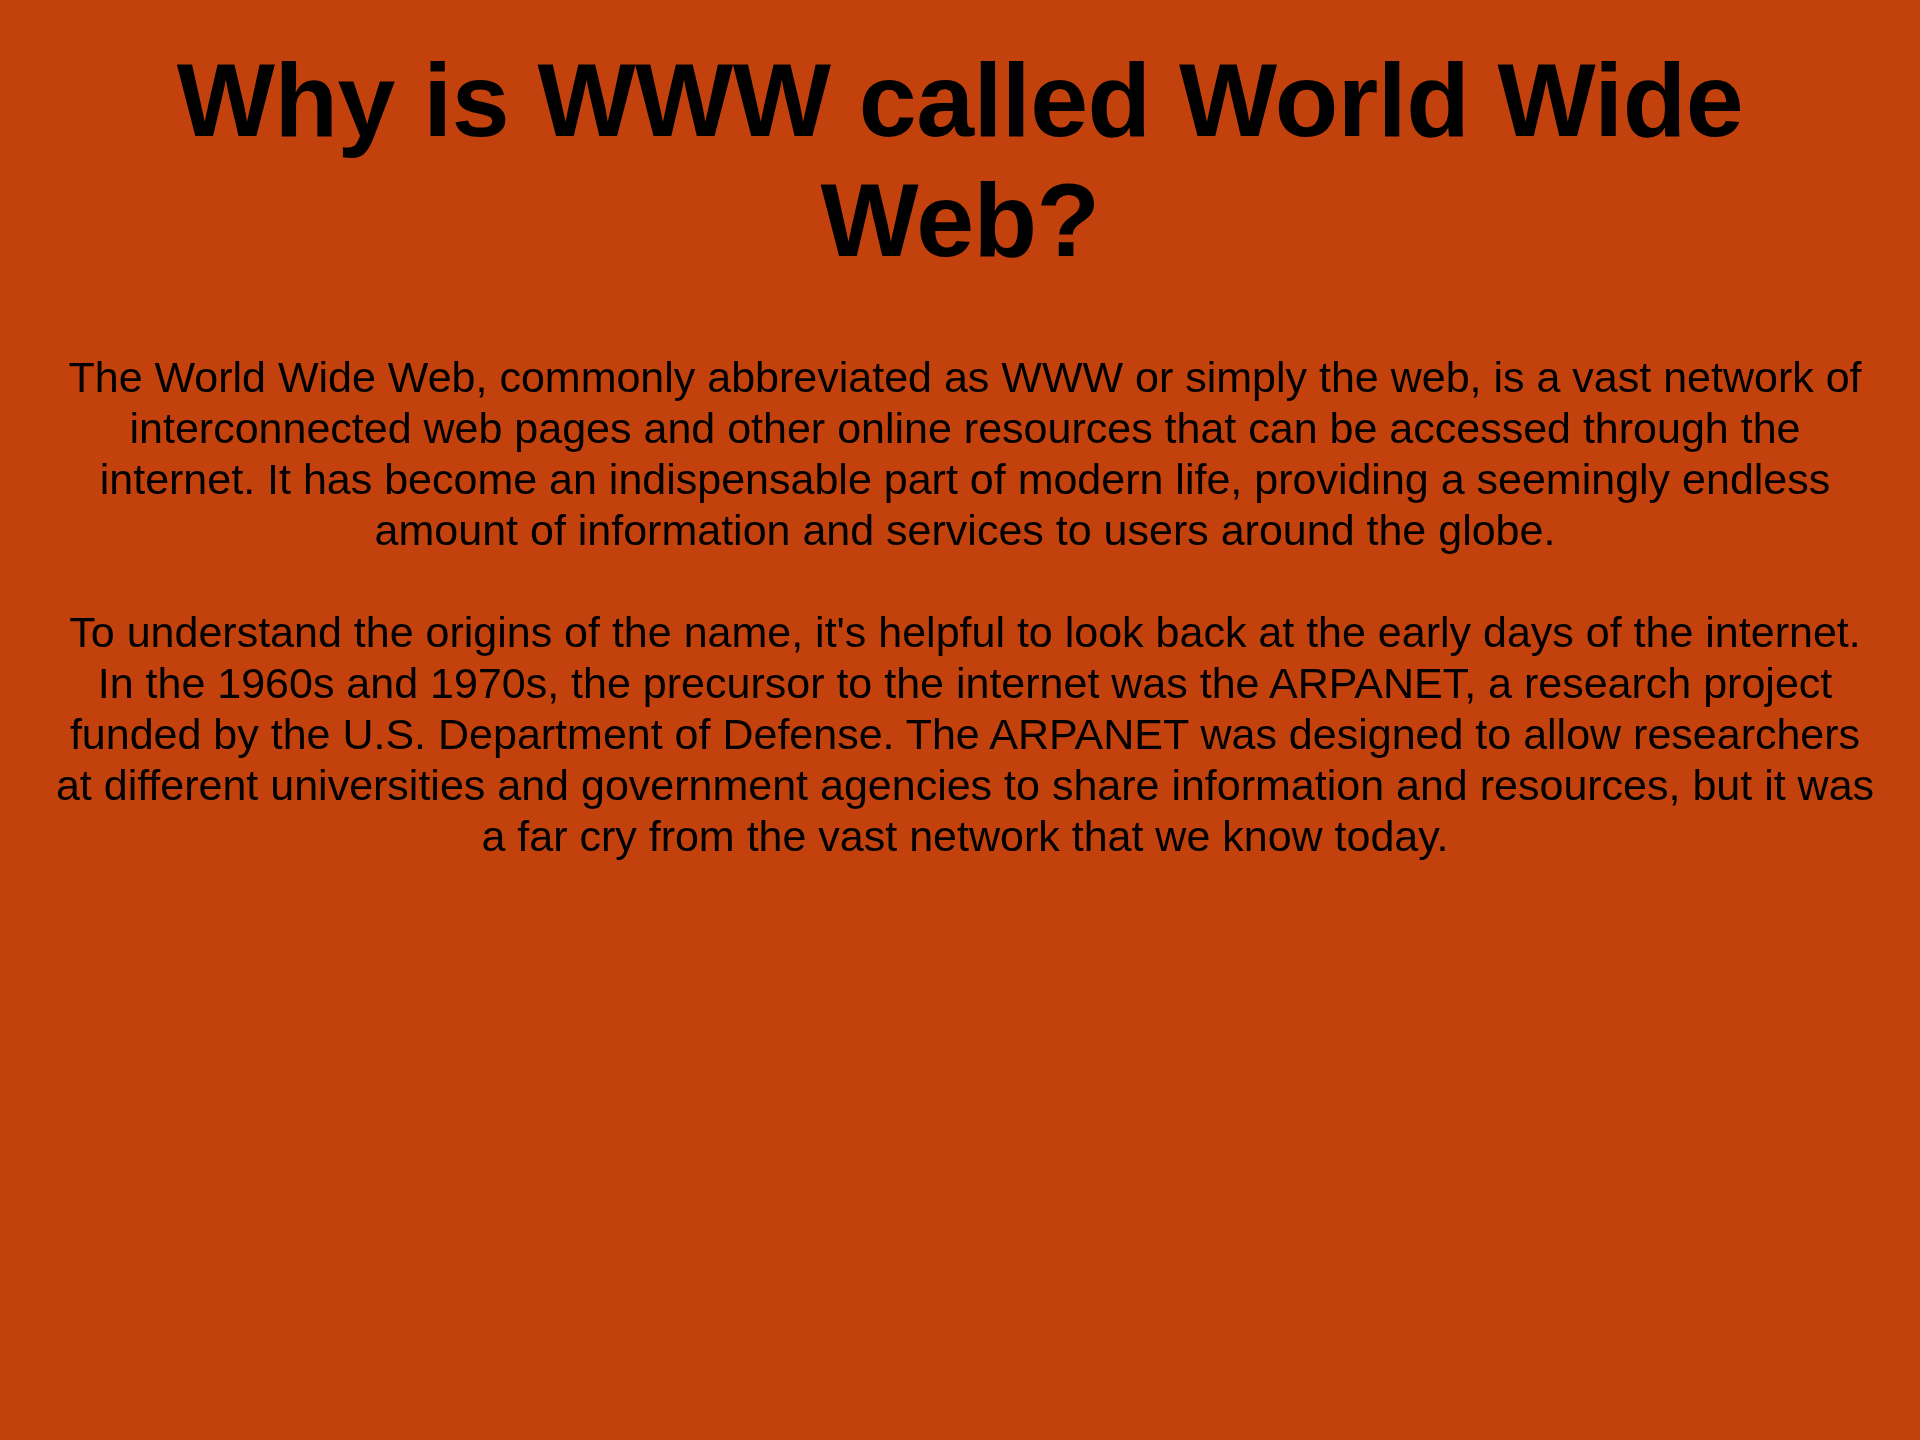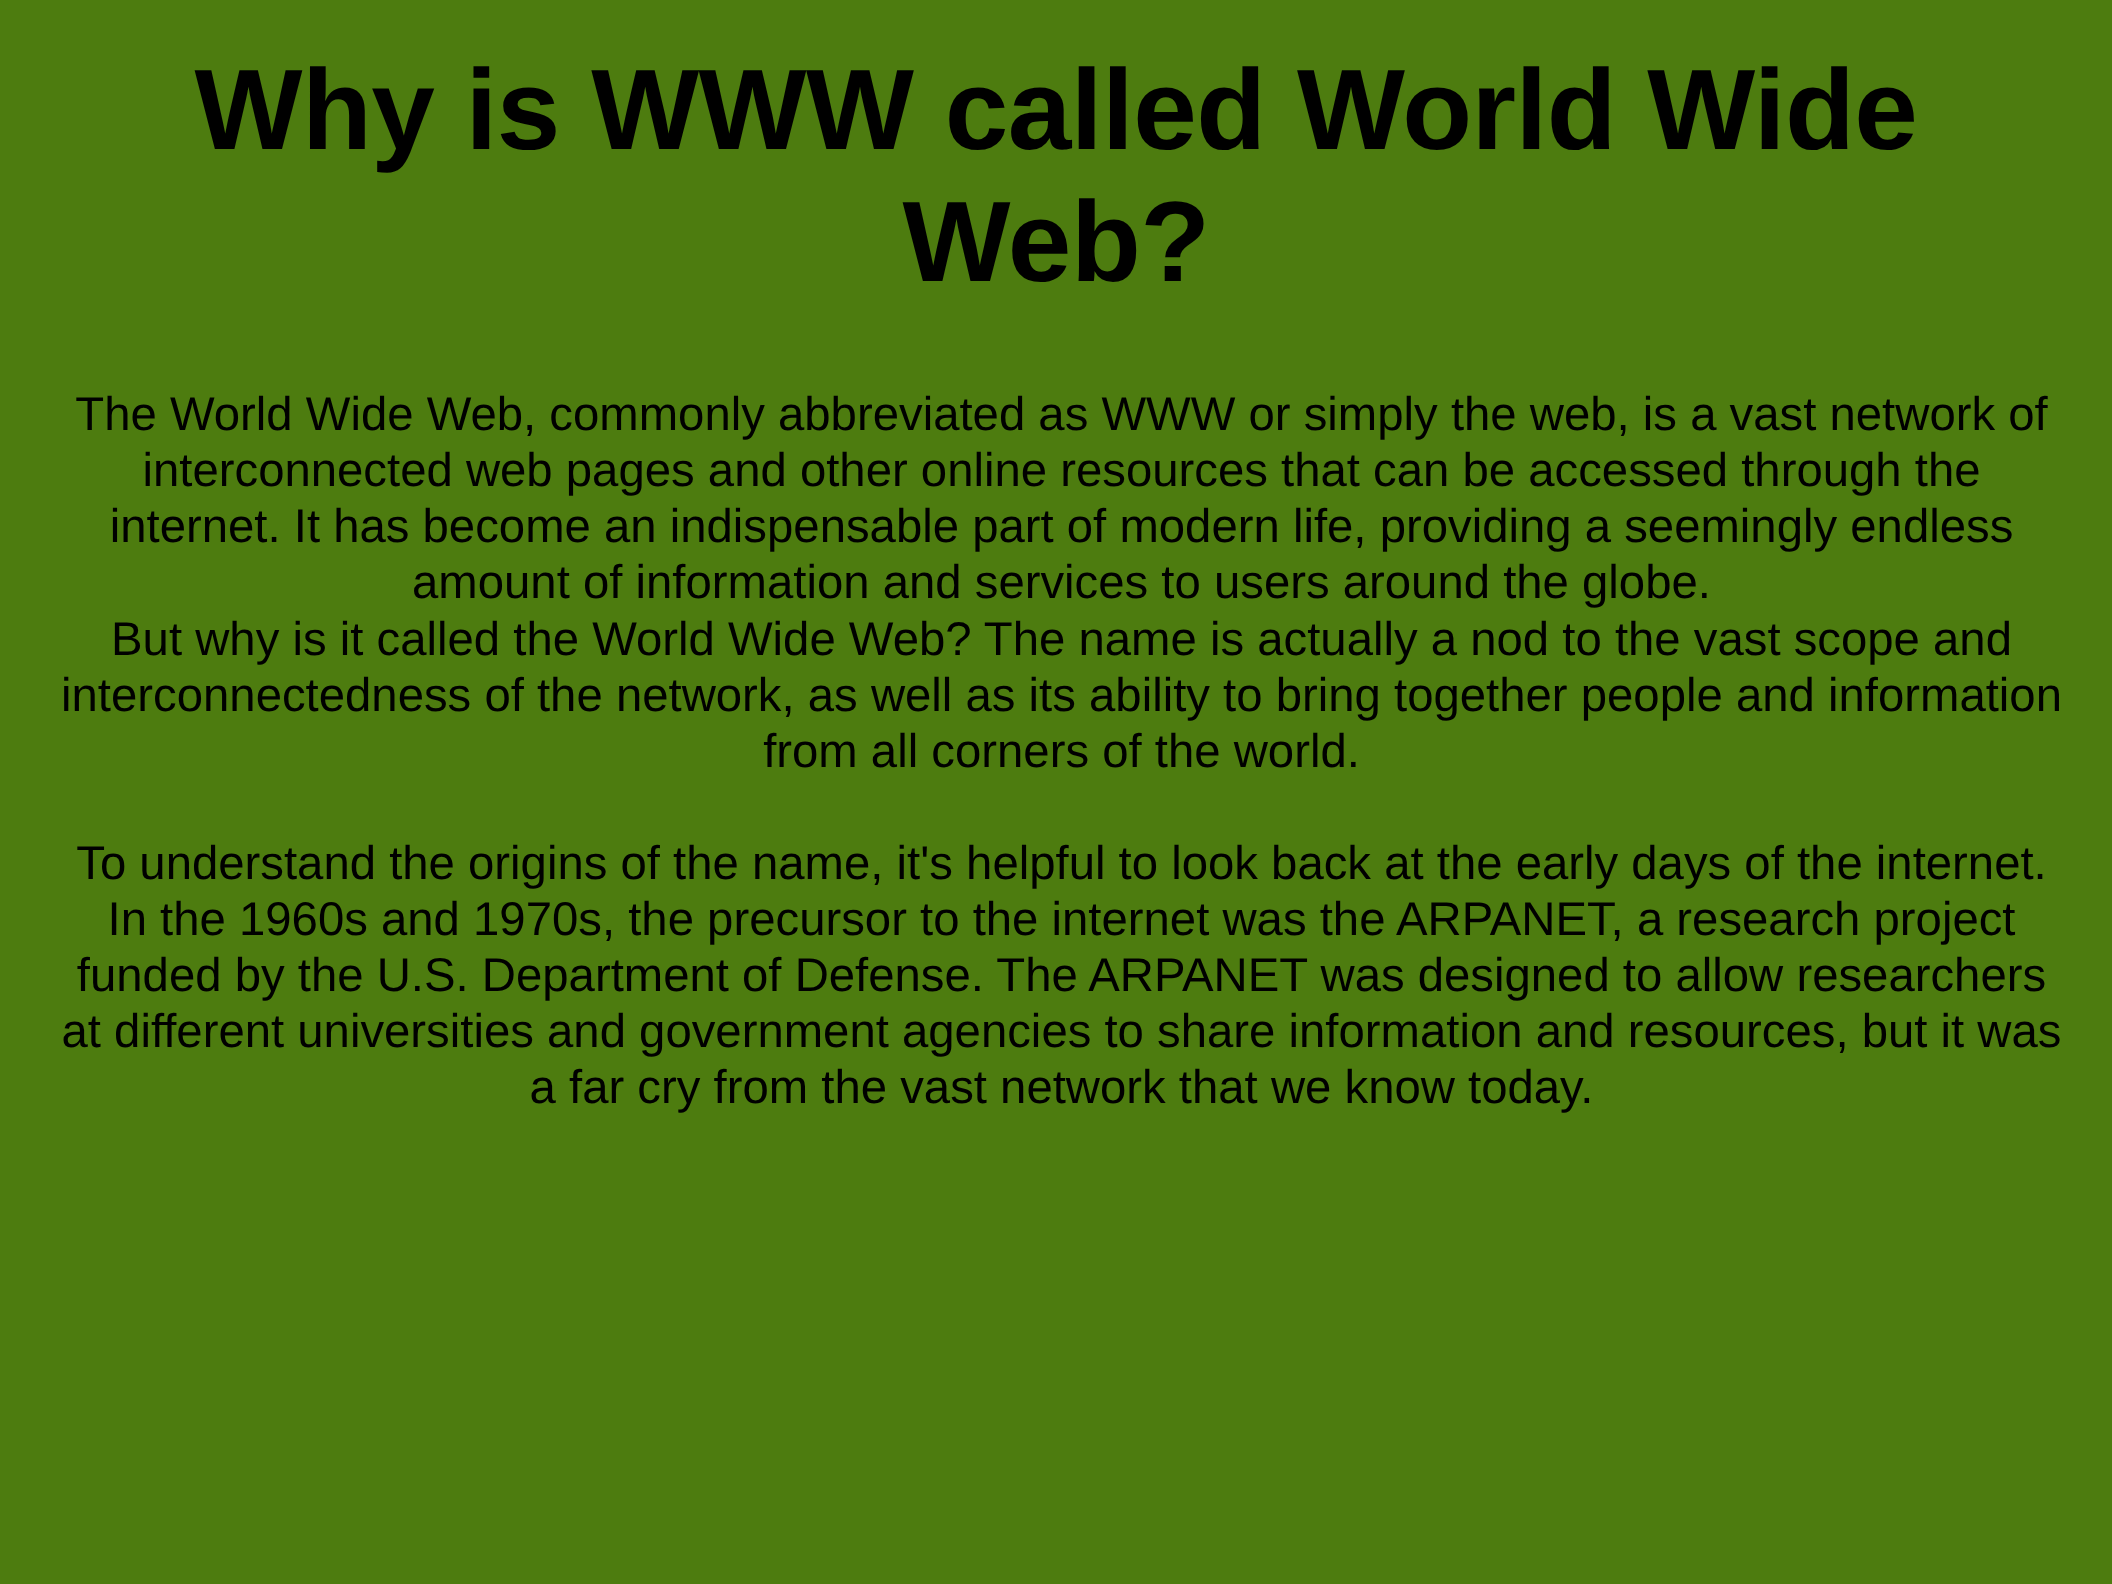--- a/index.html
+++ b/index.html
@@ -14,21 +14,21 @@
     overflow: hidden;
     font-family: "Liberation Sans", sans-serif;
     color: #000000;
     -webkit-font-smoothing: antialiased;
   }
 
   .slide {
     position: relative;
     width: 1920px;
     height: 1440px;
-    background: #4d7c0f;
+    background: #c2410c;
     box-sizing: border-box;
   }
 
   
   .slide-title {
     position: absolute;
     left: 120px;
     top: 40px;
     width: 1680px;
     text-align: center;
@@ -70,21 +70,20 @@
 <body>
 
 <div class="slide">
 
   <h1 class="slide-title">Why is WWW called World Wide Web?</h1>
 
   <div class="body-block">
 
     <p class="body-para">The World Wide Web, commonly abbreviated as WWW or simply the web, is a vast network of interconnected web pages and other online resources that can be accessed through the internet. It has become an indispensable part of modern life, providing a seemingly endless amount of information and services to users around the globe.</p>
 
-    <p class="body-para">But why is it called the World Wide Web? The name is actually a nod to the vast scope and interconnectedness of the network, as well as its ability to bring together people and information from all corners of the world.</p>
 
     <div class="para-gap"></div>
 
     <p class="body-para">To understand the origins of the name, it's helpful to look back at the early days of the internet. In the 1960s and 1970s, the precursor to the internet was the ARPANET, a research project funded by the U.S. Department of Defense. The ARPANET was designed to allow researchers at different universities and government agencies to share information and resources, but it was a far cry from the vast network that we know today.</p>
 
   </div>
 
 </div>
 
 </body></html>

